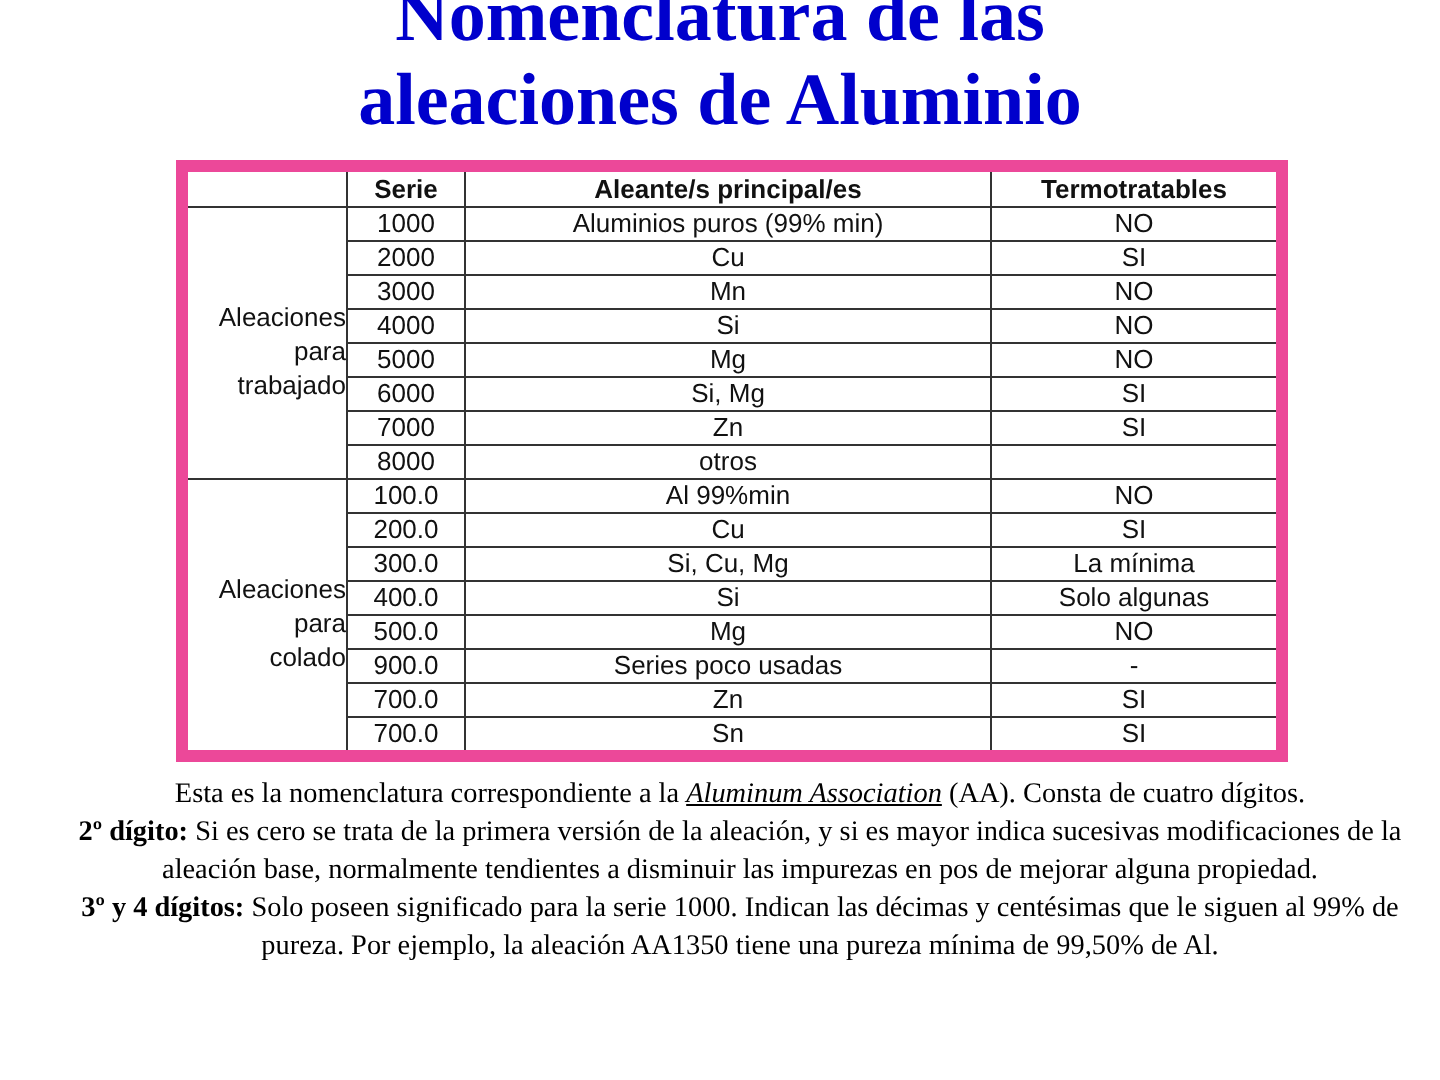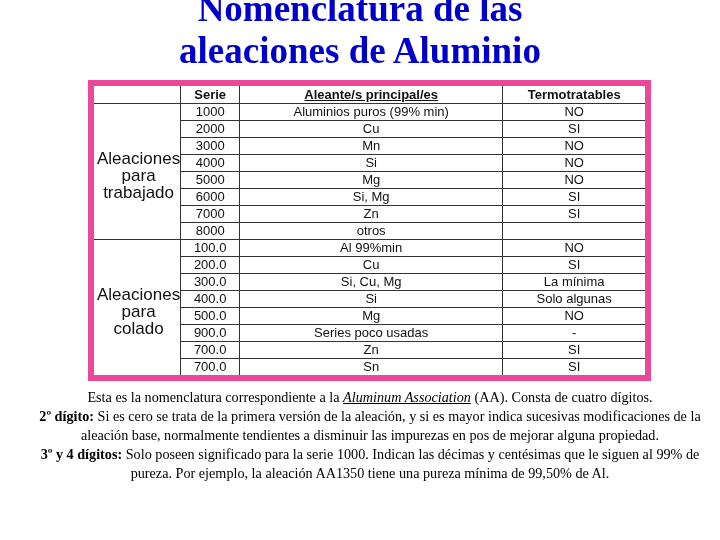--- a/index.html
+++ b/index.html
@@ -12,22 +12,22 @@
   .tbl {
     position:absolute; left:88px; top:80px;
     border-collapse:collapse;
     font-family:"Liberation Sans", sans-serif; font-size:13px; color:#111;
   }
   .tbl td, .tbl th {
     border:1px solid #333; padding:0; height:16px; line-height:16px;
     text-align:center; vertical-align:middle;
   }
   .tbl th { font-weight:bold; height:17px; }
-  .tbl td.group { text-align:center; vertical-align:top; padding:46px 0 0 3px; line-height:17px; font-size:17px; }
-  .c0 { width:79px; } .c1 { width:58px; } .c2 { width:262px;text-decoration:underline; } .c3 { width:142px; }
+  .tbl td.group { text-align:right; vertical-align:top; padding:46px 0 0 3px; line-height:17px; font-size:13px; }
+  .c0 { width:79px; } .c1 { width:58px; } .c2 { width:262px; } .c3 { width:142px; }
   .tbl { border:6px solid #ec4899; }
   .desc {
     position:absolute; left:28px; top:388px; width:684px;
     font-family:"Liberation Serif", serif; font-size:14.2px; line-height:19px; color:#000;text-align:center;
   }
   .desc p { margin:0; }
   .desc .ital { font-style:italic; text-decoration:underline; }
   .desc b { font-weight:bold; }
 </style>
 </head>

